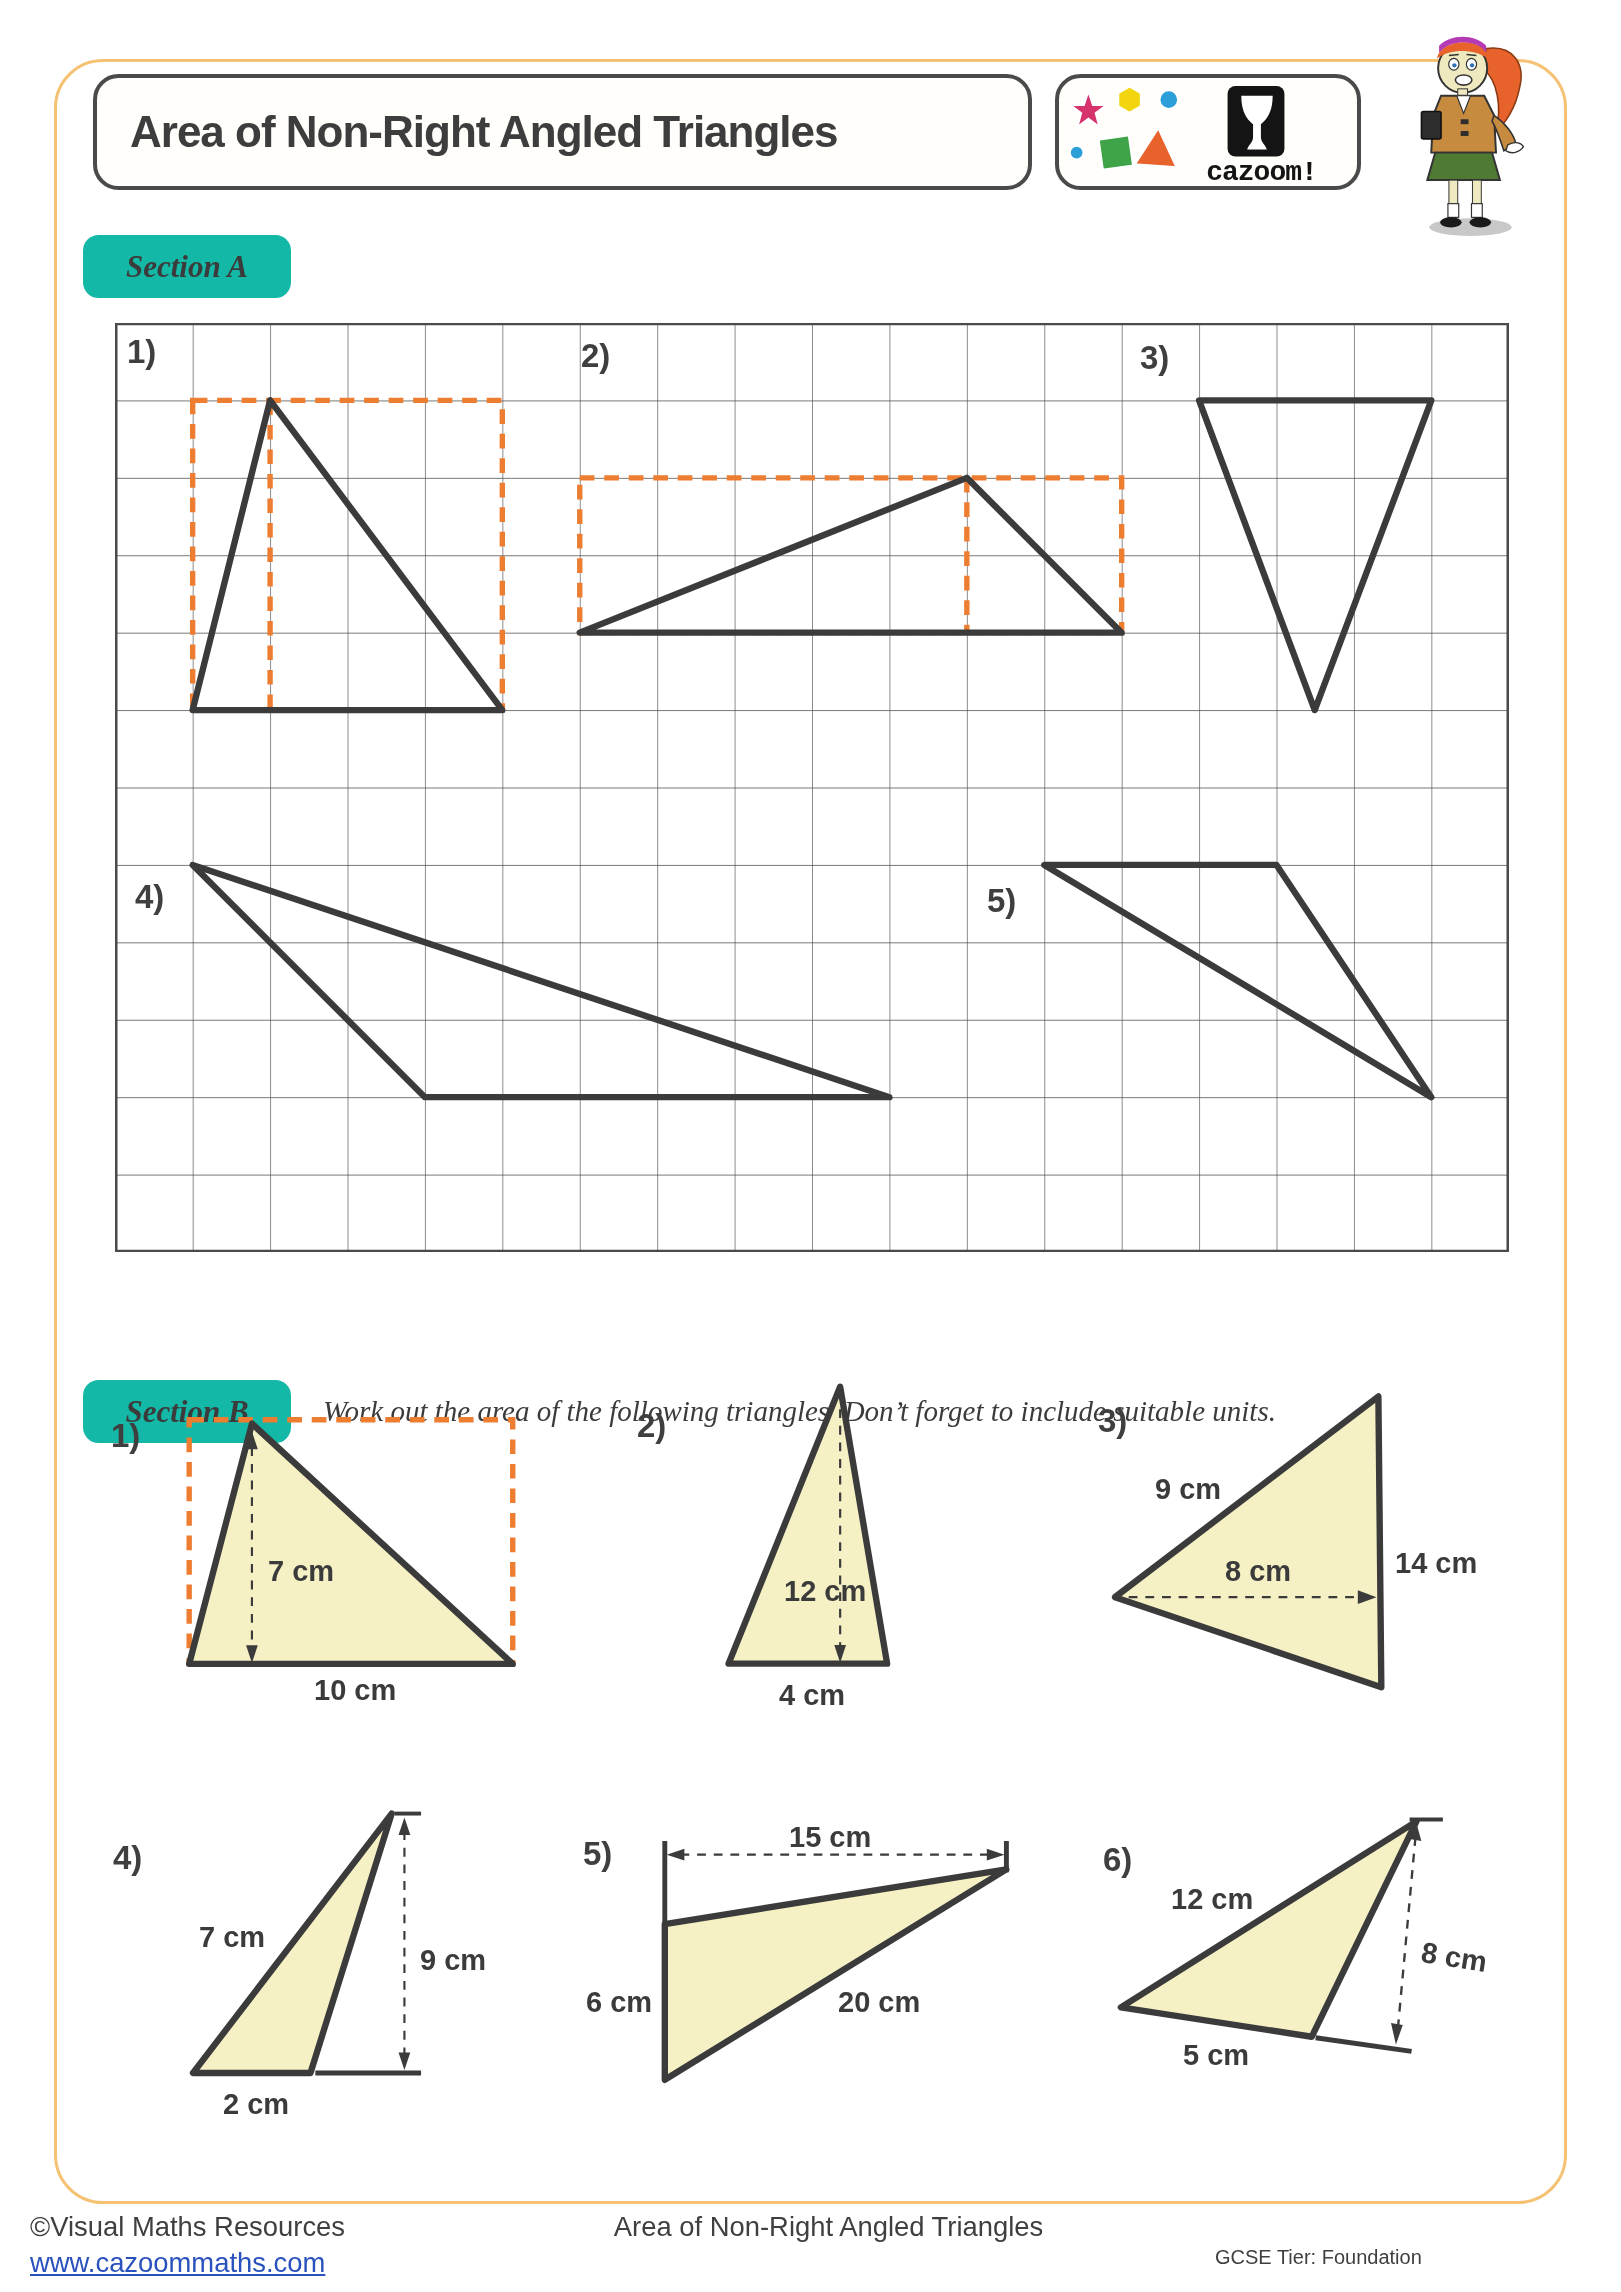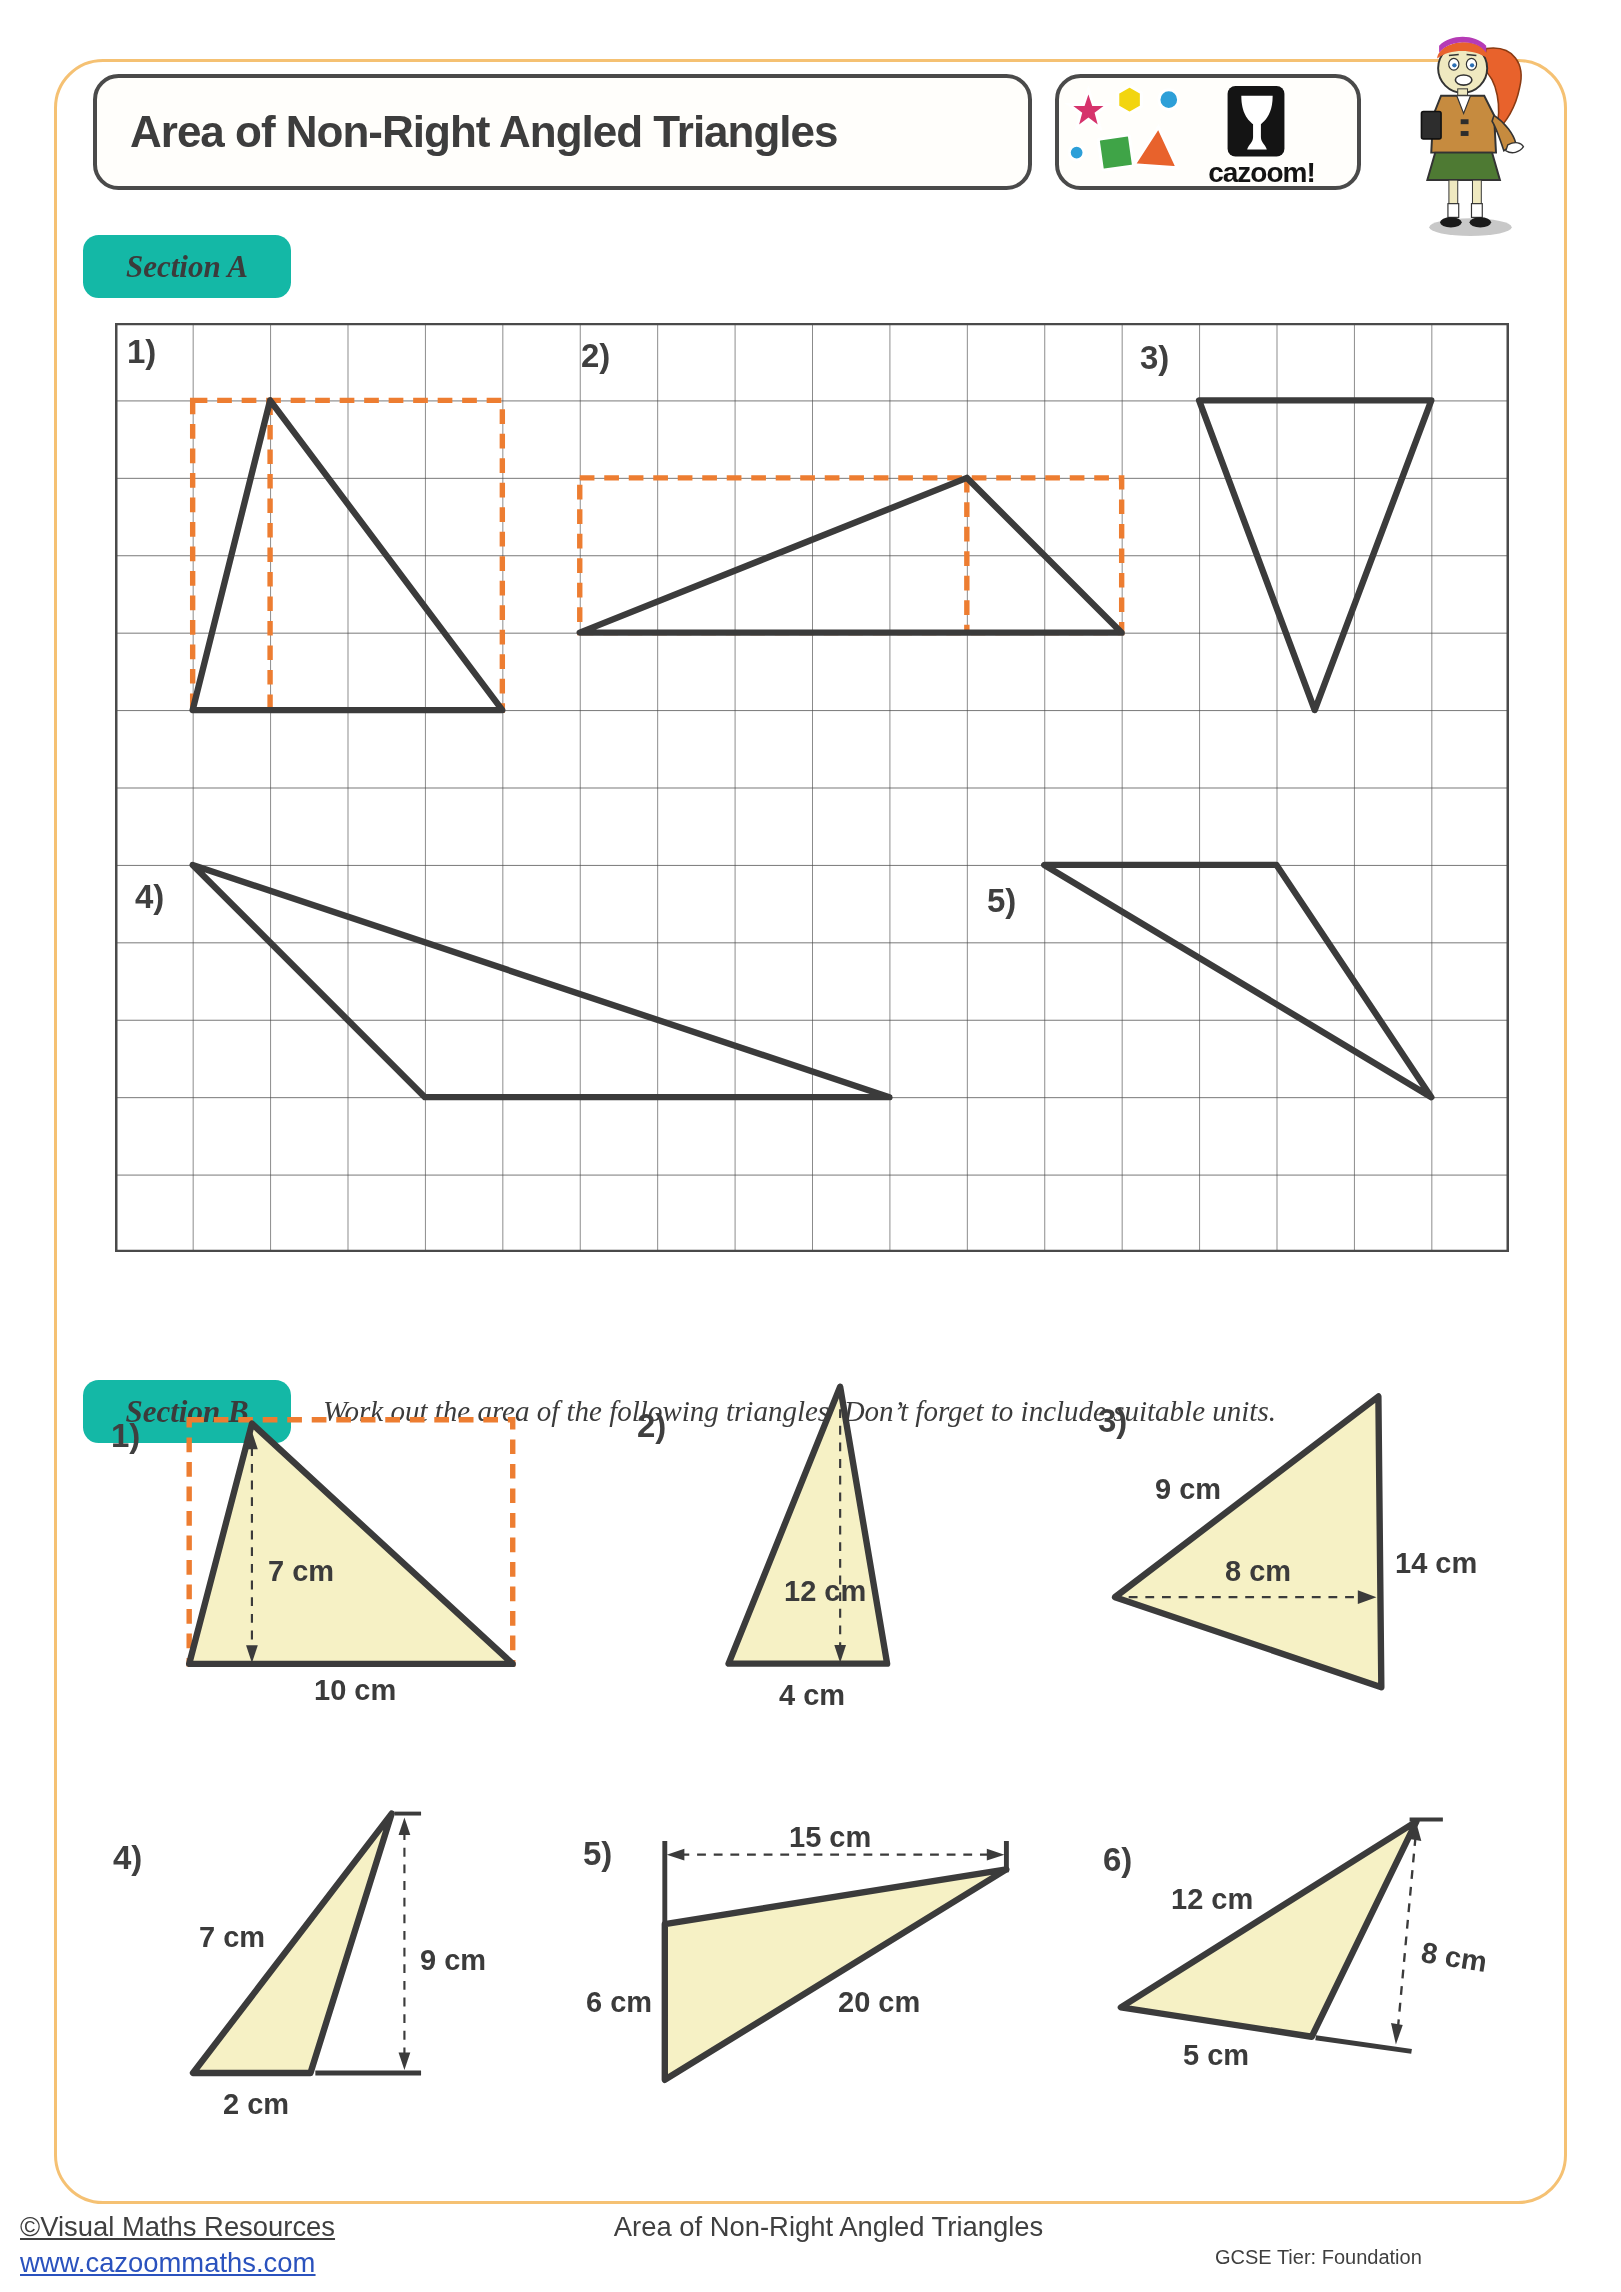--- a/index.html
+++ b/index.html
@@ -8,35 +8,35 @@
   .outer-border{position:absolute;left:54px;top:59px;width:1507px;height:2139px;
         border:3.9px solid #F5C173;border-radius:49px;}
   
   .title-box{position:absolute;left:93px;top:74px;width:939px;height:116px;background:#fffefb;
         border:4.9px solid #4a4a4a;border-radius:25.5px;display:flex;align-items:center;
         padding-left:33px;box-sizing:border-box;}
   .title-box h1{margin:0;font-size:44px;font-weight:bold;color:#3d3d3d;letter-spacing:-1px;}
   .logo-box{position:absolute;left:1055px;top:74px;width:306px;height:116px;background:#fffefb;
         border:4.9px solid #4a4a4a;border-radius:25.5px;box-sizing:border-box;}
   .logo-text{position:absolute;left:1198px;top:157px;width:127px;text-align:center;
-        font-family:Liberation Sans, sans-serif;font-weight:bold;font-size:28px;color:#141414;letter-spacing:-1px;}
+        font-family:Liberation Mono, monospace;font-weight:bold;font-size:28px;color:#141414;letter-spacing:-1px;}
   .mascot{position:absolute;left:1384px;top:29px;}
   
   .section-pill{position:absolute;width:208px;height:63px;background:#14b8a6;border-radius:15.7px;
         display:flex;align-items:center;justify-content:center;
         font-family:"Liberation Serif",serif;font-style:italic;font-weight:bold;font-size:31px;color:#3b3b3b;}
   .instruction{position:absolute;font-family:"Liberation Serif",serif;font-style:italic;
         font-size:29px;color:#3b3b3b;white-space:nowrap;}
   
   .grid-svg{position:absolute;left:115px;top:323px;}
   .num-label{position:absolute;font-size:33px;font-weight:bold;color:#3f3f3f;}
   .dim-label{position:absolute;font-size:29px;font-weight:bold;color:#3b3b3b;white-space:nowrap;}
   .fig-svg{position:absolute;}
   
-  .footer-left{position:absolute;left:20px;top:2209px;font-size:27.4px;color:#3f3f3f;line-height:36px;text-decoration:underline;}
+  .footer-left{position:absolute;left:30px;top:2209px;font-size:27.4px;color:#3f3f3f;line-height:36px;}
   .footer-left a{color:#2a52be;text-decoration:underline;}
   .footer-center{position:absolute;left:510px;top:2209px;width:637px;text-align:center;
         font-size:27.4px;color:#3f3f3f;line-height:36px;}
   .footer-right{position:absolute;left:1215px;top:2246px;font-size:20px;color:#3f3f3f;}
 </style>
 </head>
 <body>
 
 <div class="page">
   <div class="outer-border"></div>

